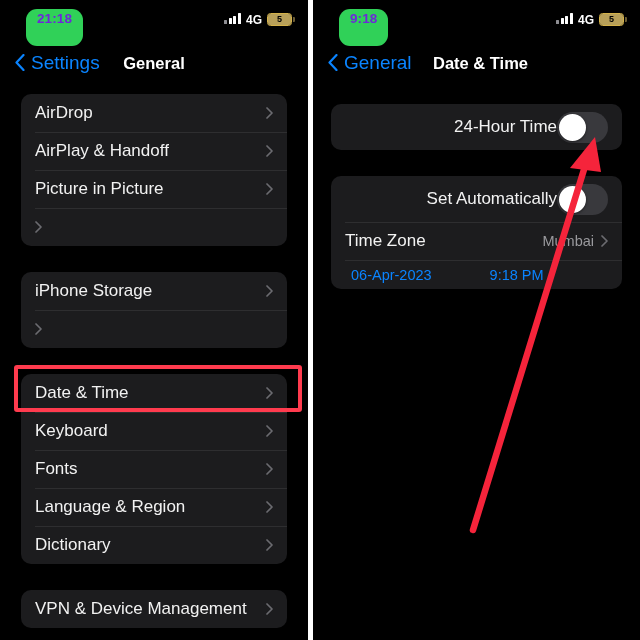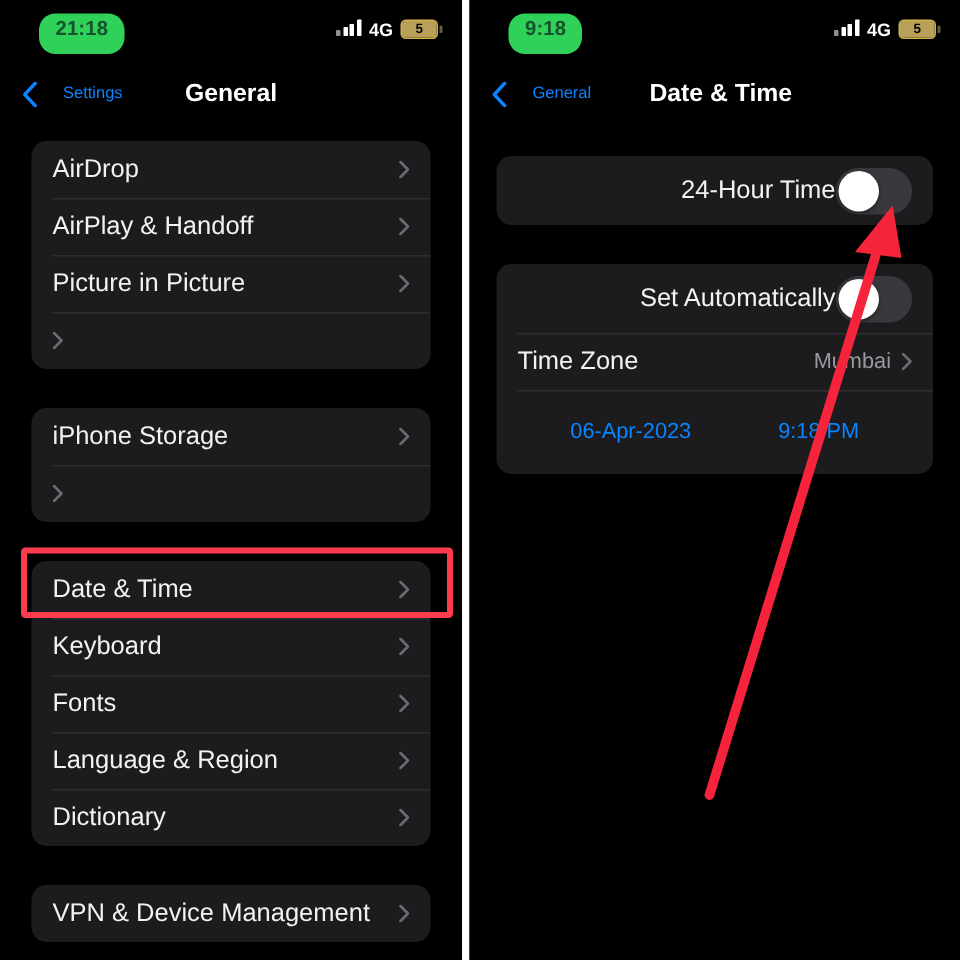--- a/index.html
+++ b/index.html
@@ -15,22 +15,22 @@
   .phone { position:absolute; top:0; height:640px; background:#000; overflow:hidden; }
   .phone.left  { left:0;   width:308px; }
   .divider     { position:absolute; left:308px; top:0; width:5px; height:640px; background:#fff; }
   .phone.right { left:313px; width:327px; }
 
   
   .statusbar { position:relative; height:40px; }
   .time-pill {
     position:absolute; left:26px; top:9px;
     background:#30d158; border-radius:11px;
-    padding:2px 11px 10px;
-    color:#14532d; font-size:13.5px; font-weight:600; letter-spacing:.1px;
+    padding:2px 11px 20px;
+    color:#6d28d9; font-size:13.5px; font-weight:600; letter-spacing:.1px;
   }
   .status-right {
     position:absolute; right:16px; top:13px;
     display:flex; align-items:flex-start; gap:5px;
   }
   .bars { display:flex; align-items:flex-end; gap:1.5px; height:11px; }
   .bars i { display:block; width:3px; background:#fff; border-radius:.5px; }
   .bars i:nth-child(1){ height:4px; background:#8e8e93; }
   .bars i:nth-child(2){ height:6px; }
   .bars i:nth-child(3){ height:8.5px; }
@@ -49,22 +49,22 @@
   .batt-num { color:#000; font-size:9px; font-weight:700; line-height:1; }
   .batt-cap {
     position:absolute; left:26px; top:4px;
     width:2px; height:5px; background:#6b5c33; border-radius:0 1px 1px 0;
   }
 
   
   .navbar { position:relative; height:45px; }
   .nav-back {
     position:absolute; left:15px; top:50%; transform:translateY(-50%);
-    display:flex; align-items:center; gap:17px;
-    color:#0a84ff; font-size:11px;
+    display:flex; align-items:center; gap:6px;
+    color:#0a84ff; font-size:19px;
   }
   .nav-back svg { display:block; }
   .nav-title {
     position:absolute; left:0; right:0; top:50%; transform:translateY(-50%);
     text-align:center; color:#fff; font-size:16.5px; font-weight:700;
   }
   .phone.right .nav-title { padding-left:8px; }
 
   
   .card {
@@ -104,21 +104,21 @@
     background:#39393d; border-radius:16px; flex:none;
   }
   .toggle .knob {
     position:absolute; top:2px; left:2px;
     width:27px; height:27px; border-radius:50%;
     background:#fff; box-shadow:0 1px 3px rgba(0,0,0,.5);
   }
   .row.toggle-row { height:46px;text-align:right; }
 
   
-  .row.datetime { height:56px; justify-content:center; gap:58px; padding:0 20px; }
+  .row.datetime { height:29px; justify-content:flex-start; gap:58px; padding:0 20px; }
   .dt-val { color:#0a84ff; font-size:14.5px; }
 
   
   .arrow { position:absolute; left:0; top:0; width:640px; height:640px; pointer-events:none; }
 </style>
 </head>
 <body>
 
 <div class="stage">
 

